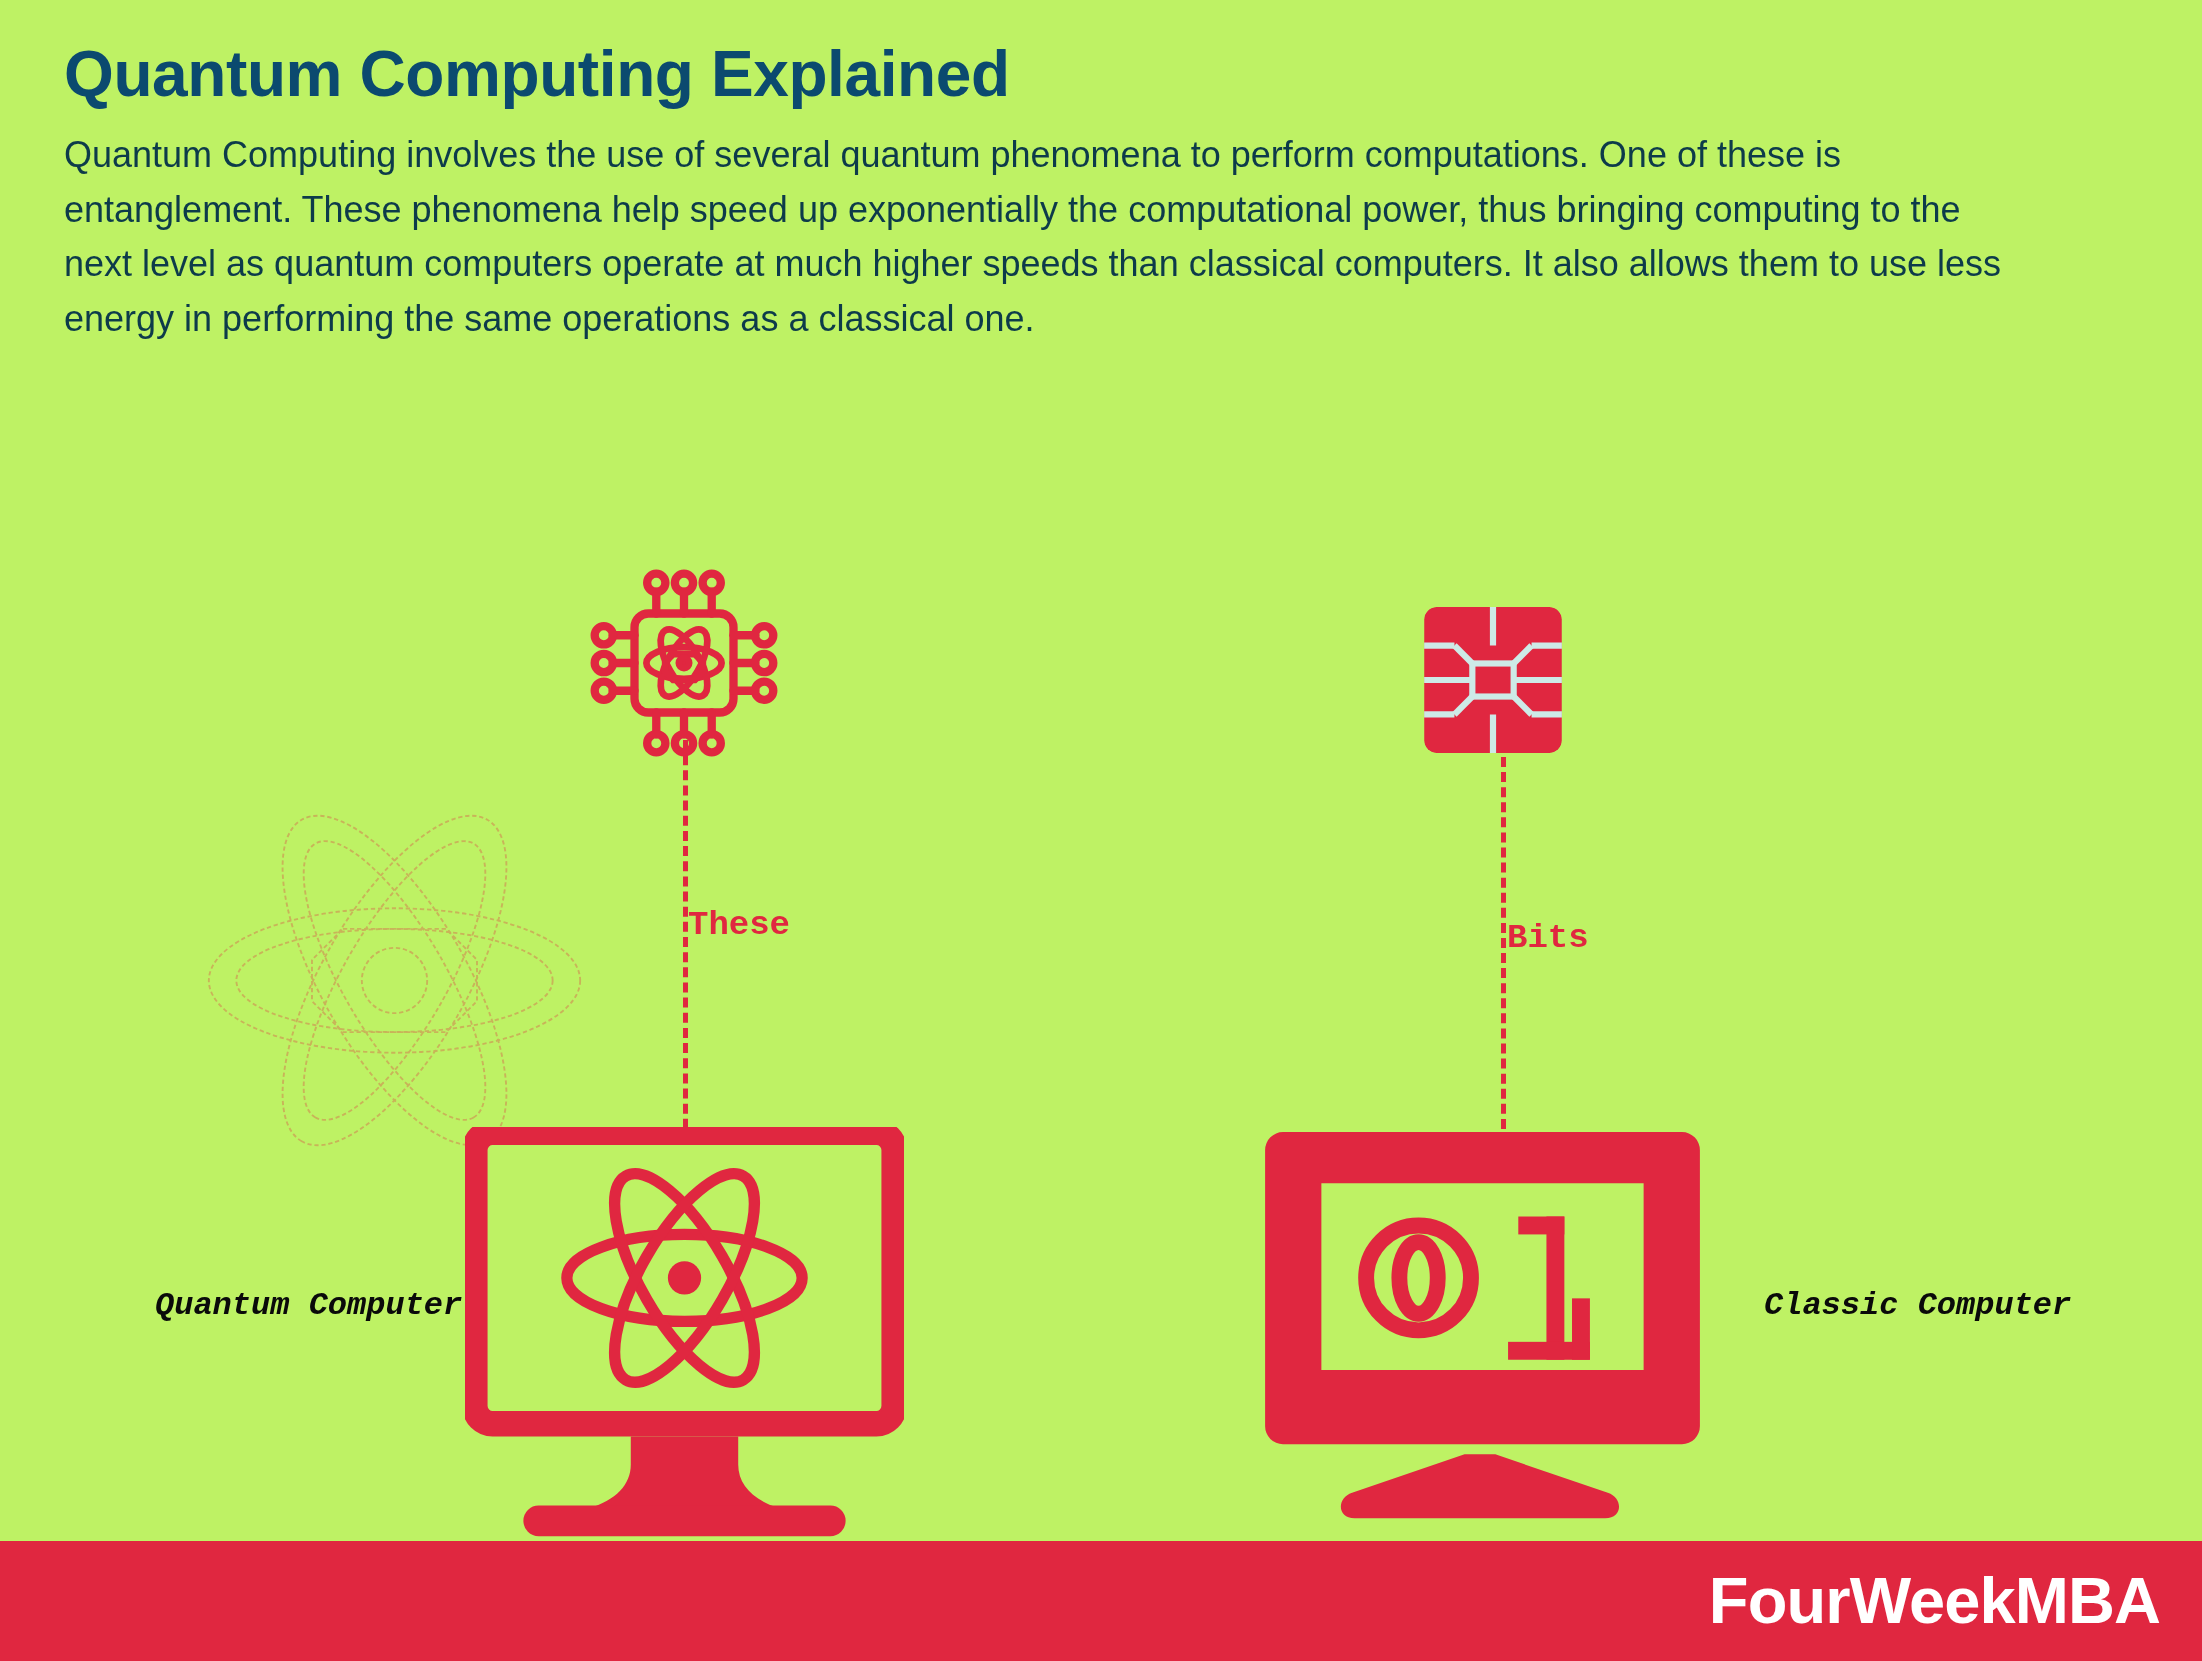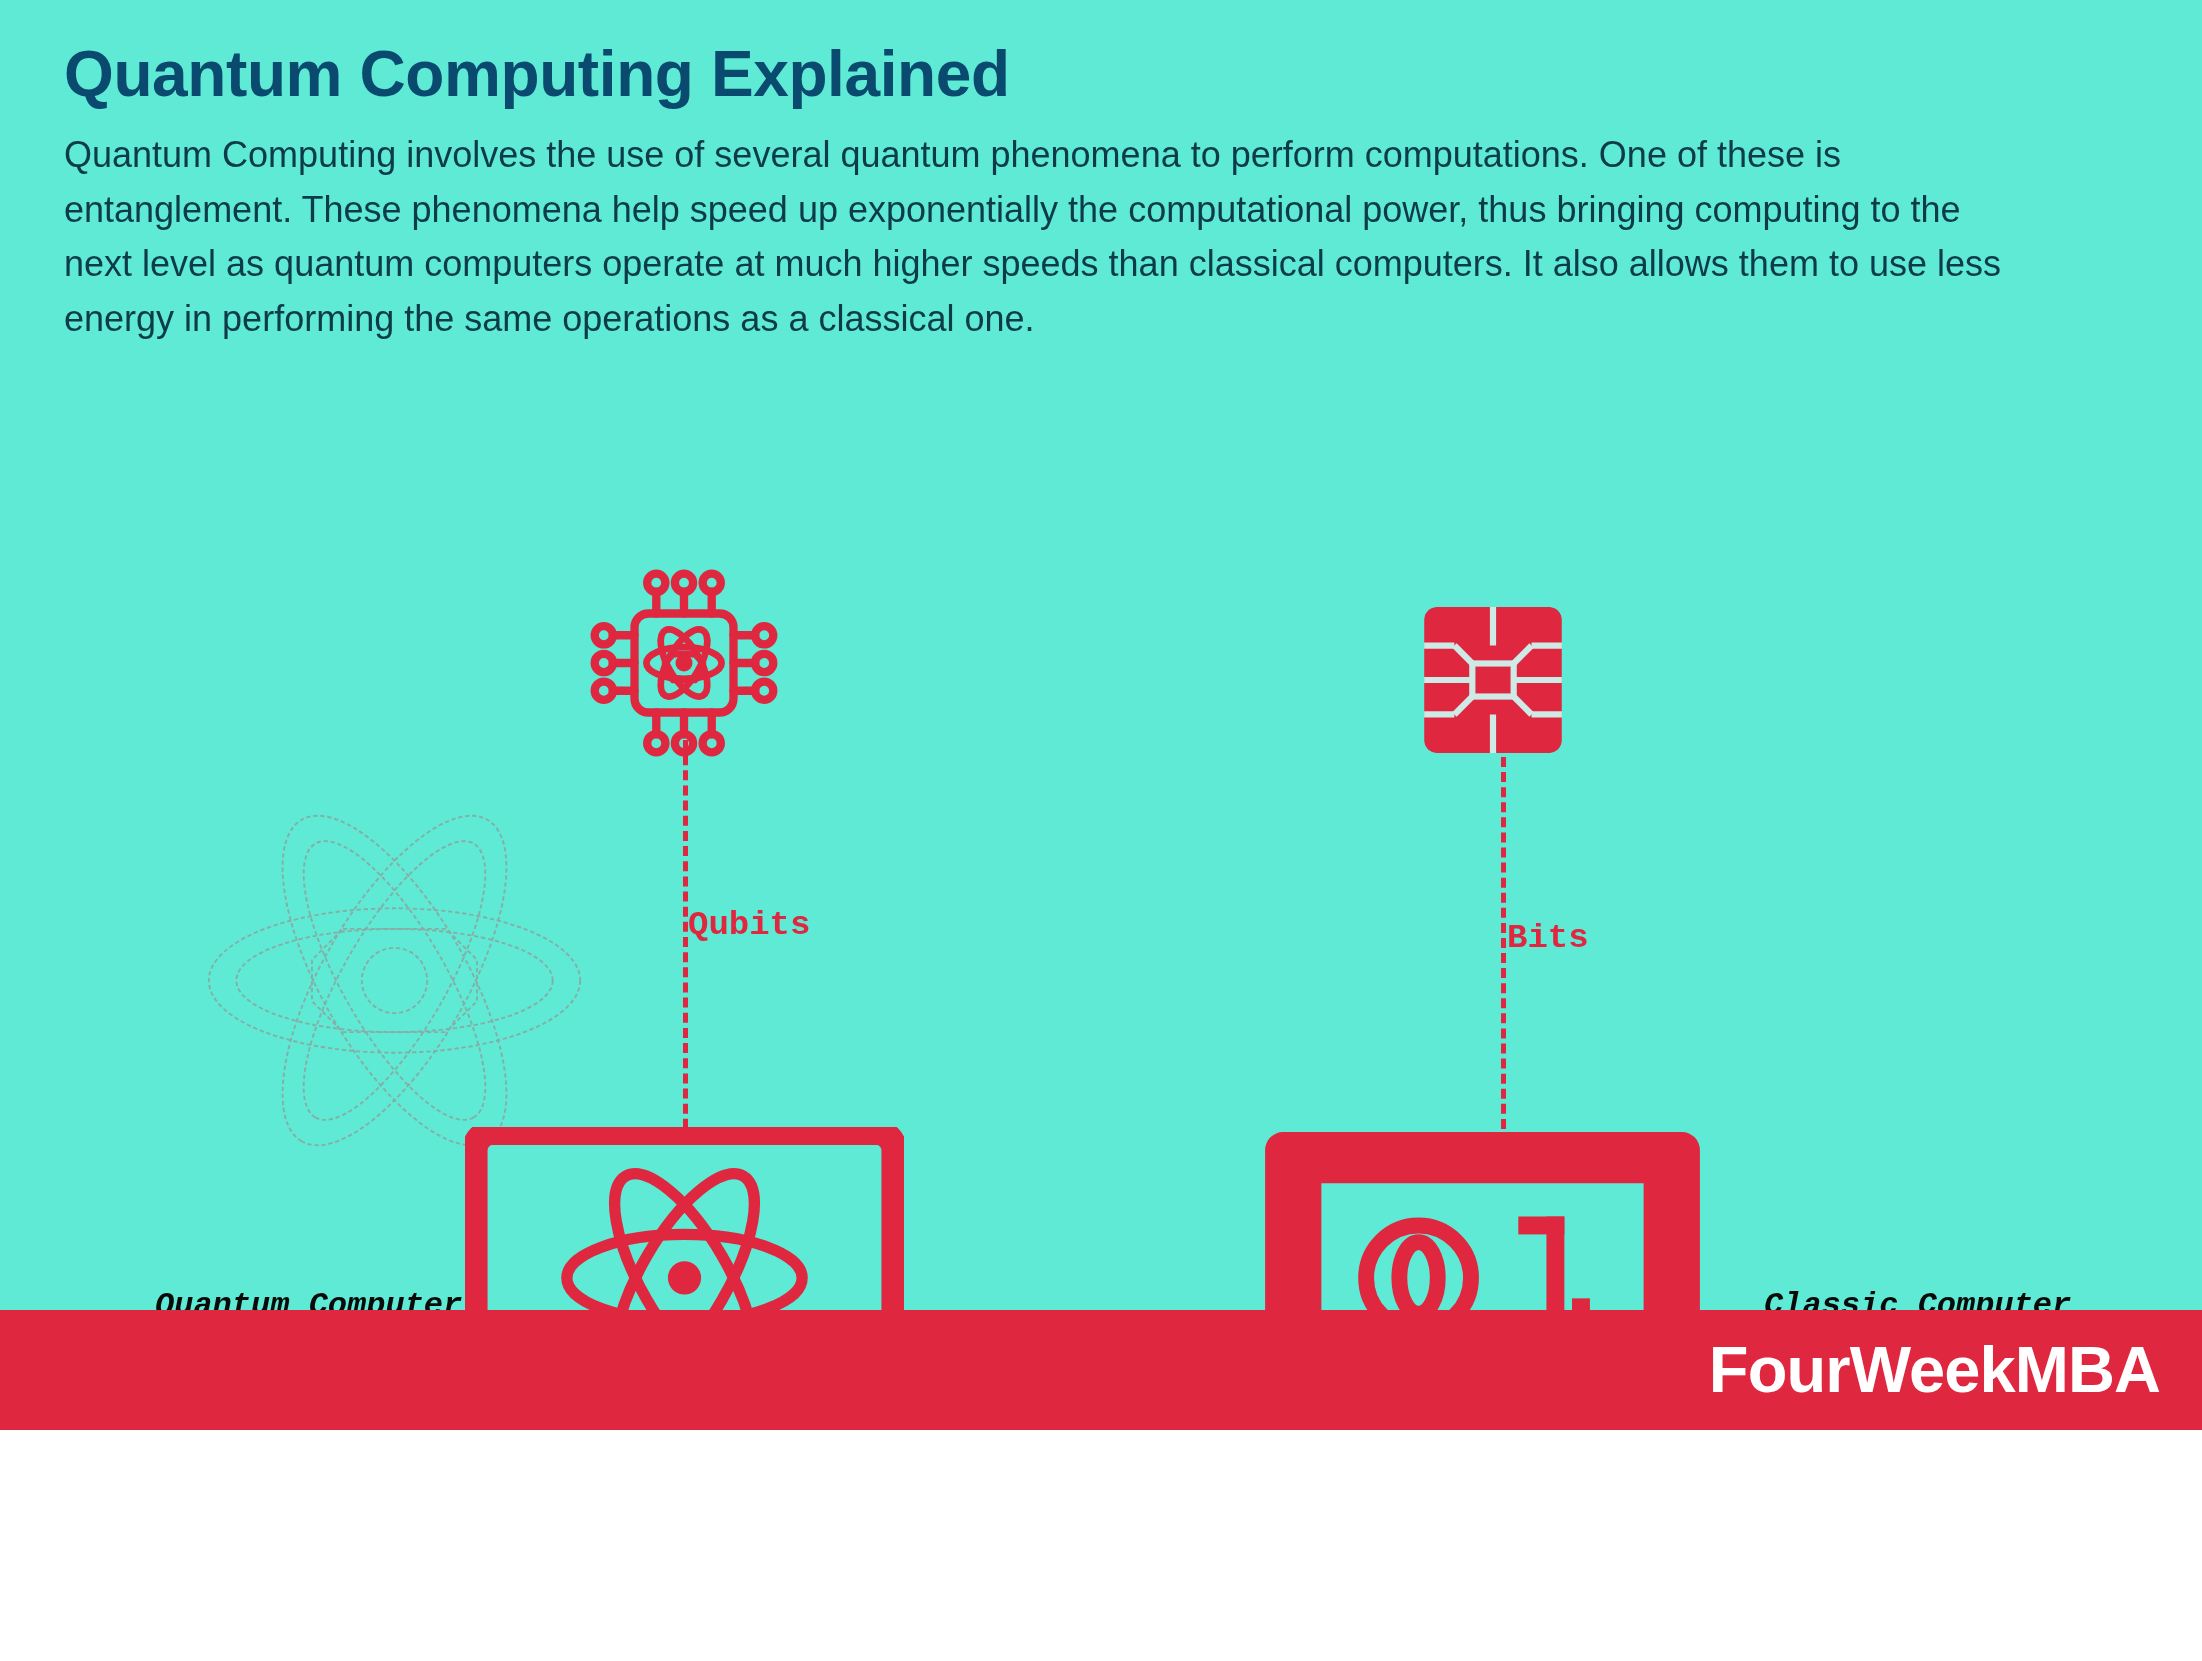--- a/index.html
+++ b/index.html
@@ -3,22 +3,22 @@
 <meta charset="utf-8">
 <style>
   html, body {
     margin: 0;
     padding: 0;
     background: #ffffff;
   }
   #page {
     position: relative;
     width: 2203px;
-    height: 1430px;
-    background: #5eead4;
+    height: 1661px;
+    background: #bef264;
     overflow: hidden;
     font-family: "Liberation Sans", sans-serif;
   }
 
   
   #title {
     position: absolute;
     left: 64px;
     top: 41px;
     width: 1893px;
@@ -238,21 +238,21 @@
 
           <rect x="35" y="41" width="30" height="24" fill="none"></rect>
         </g>
       </g>
     </svg>
   </div>
 
   <div id="dash-left" class="dash-line"></div>
   <div id="dash-right" class="dash-line"></div>
 
-  <div id="label-qubits" class="conn-label">Qubits</div>
+  <div id="label-qubits" class="conn-label">These</div>
   <div id="label-bits" class="conn-label">Bits</div>
 
   <div id="caption-quantum" class="side-caption">Quantum Computer</div>
   <div id="caption-classic" class="side-caption">Classic Computer</div>
 
   <div id="monitor-quantum">
     <svg viewBox="0 0 170 165" width="439" height="422" aria-hidden="true">
 
       <rect x="3" y="2" width="164" height="114" rx="7" ry="7" fill="none" stroke="#e02740" stroke-width="10"></rect>
 

